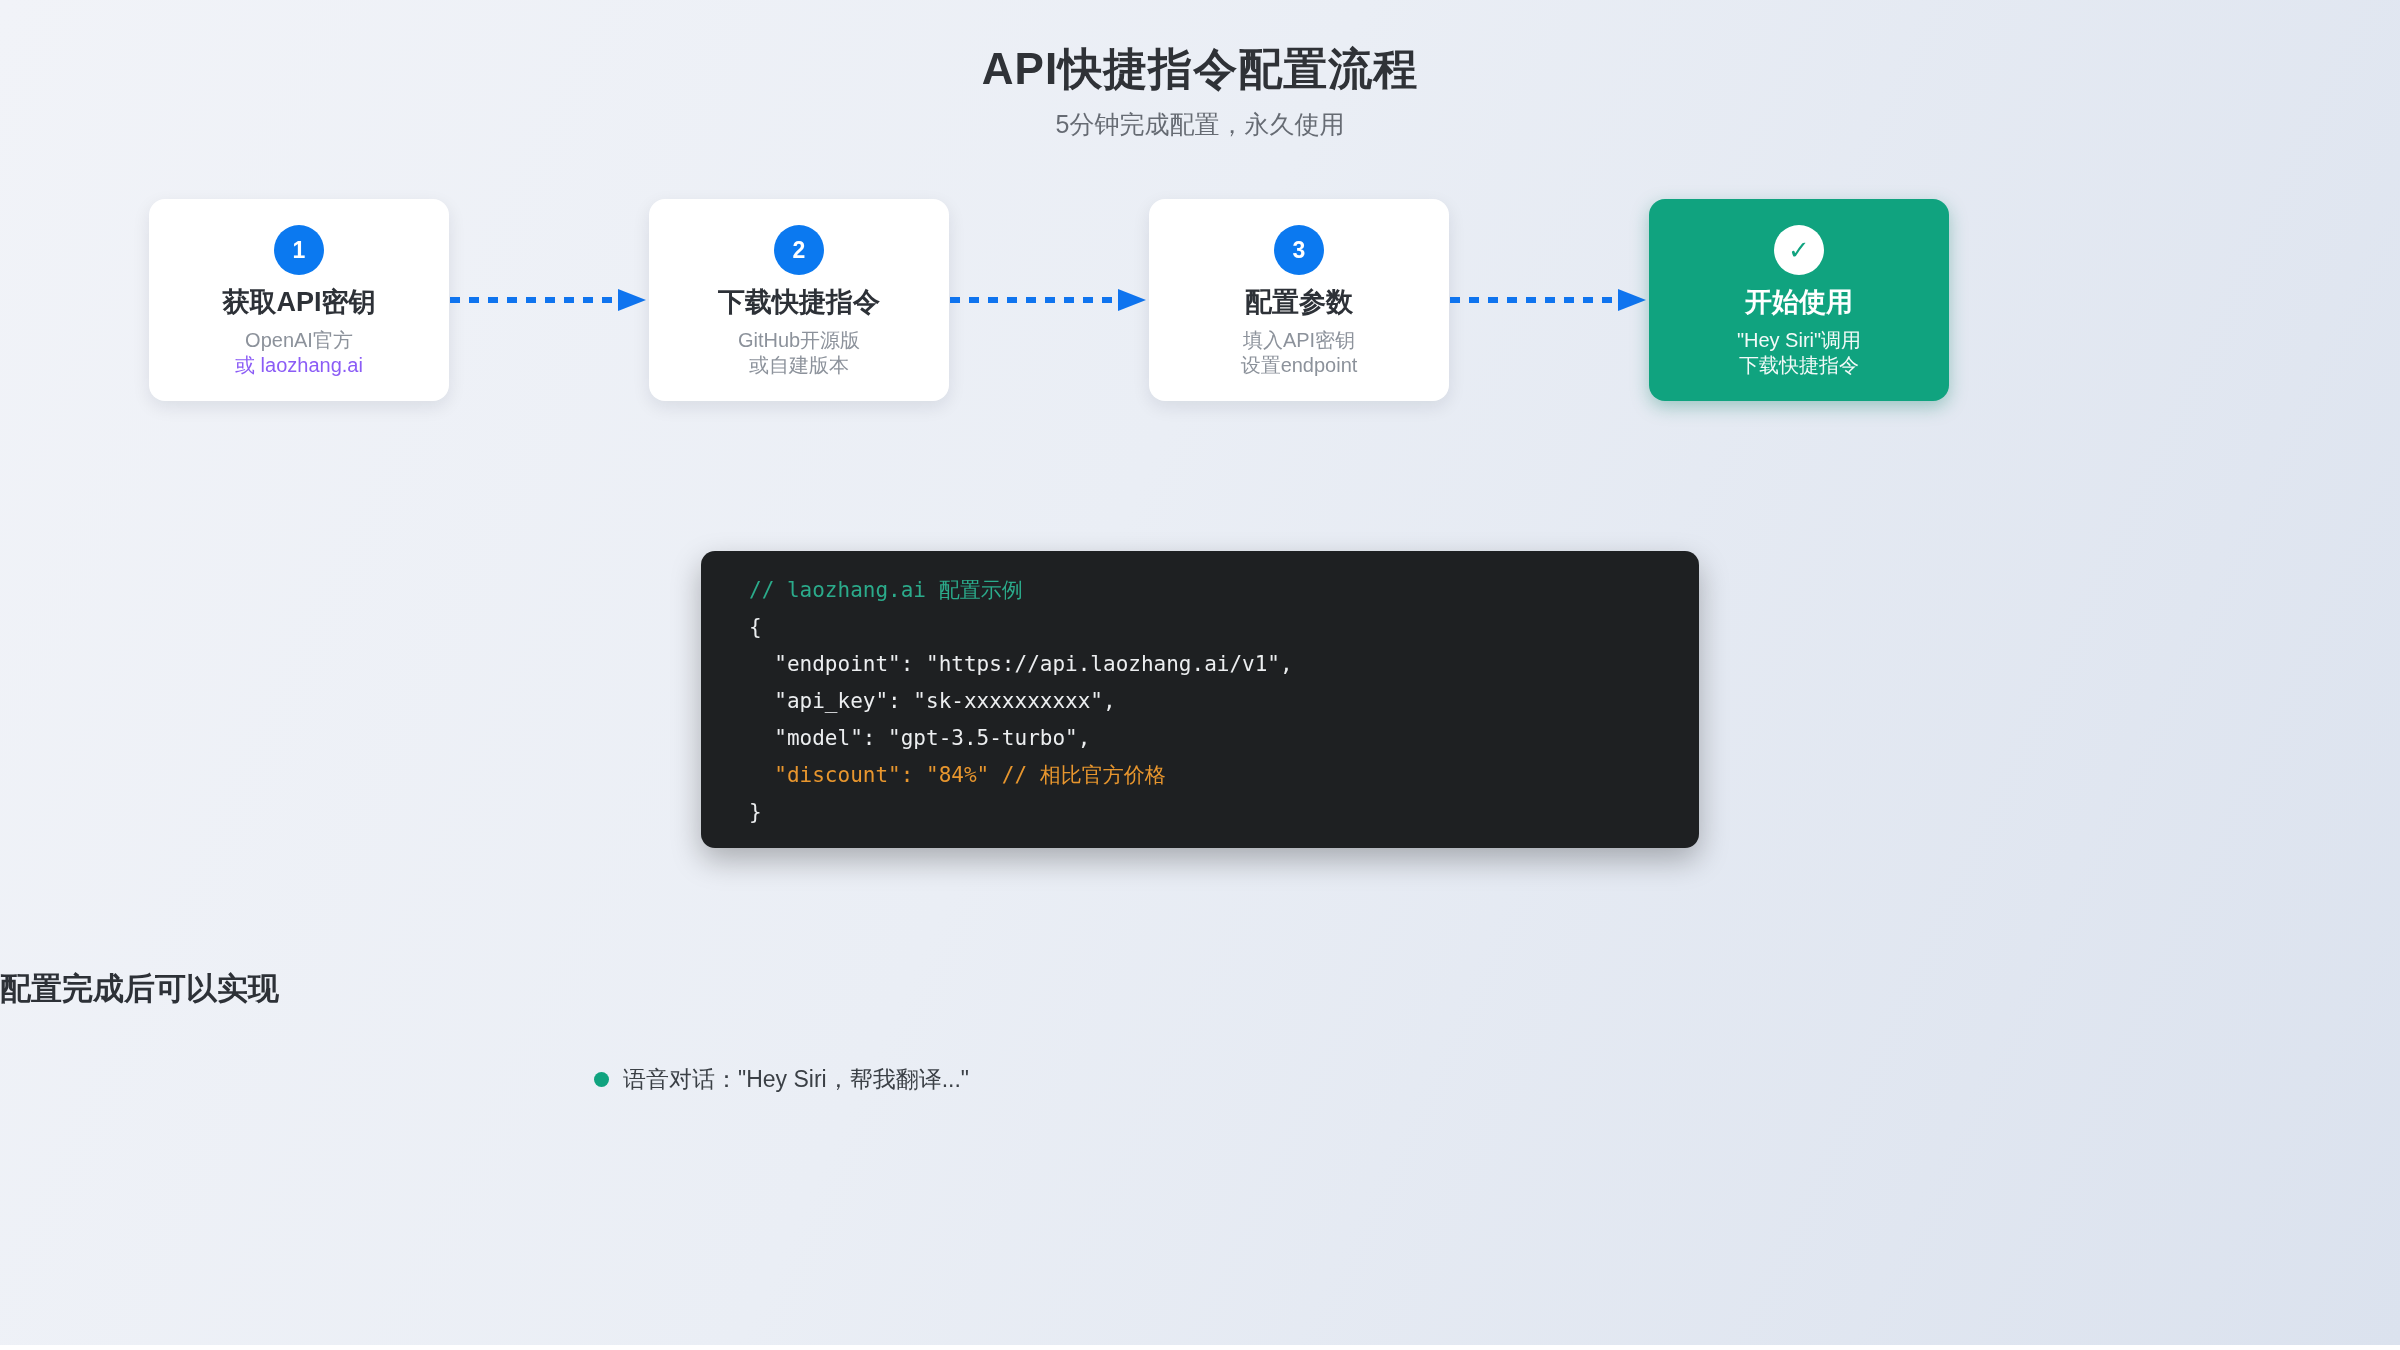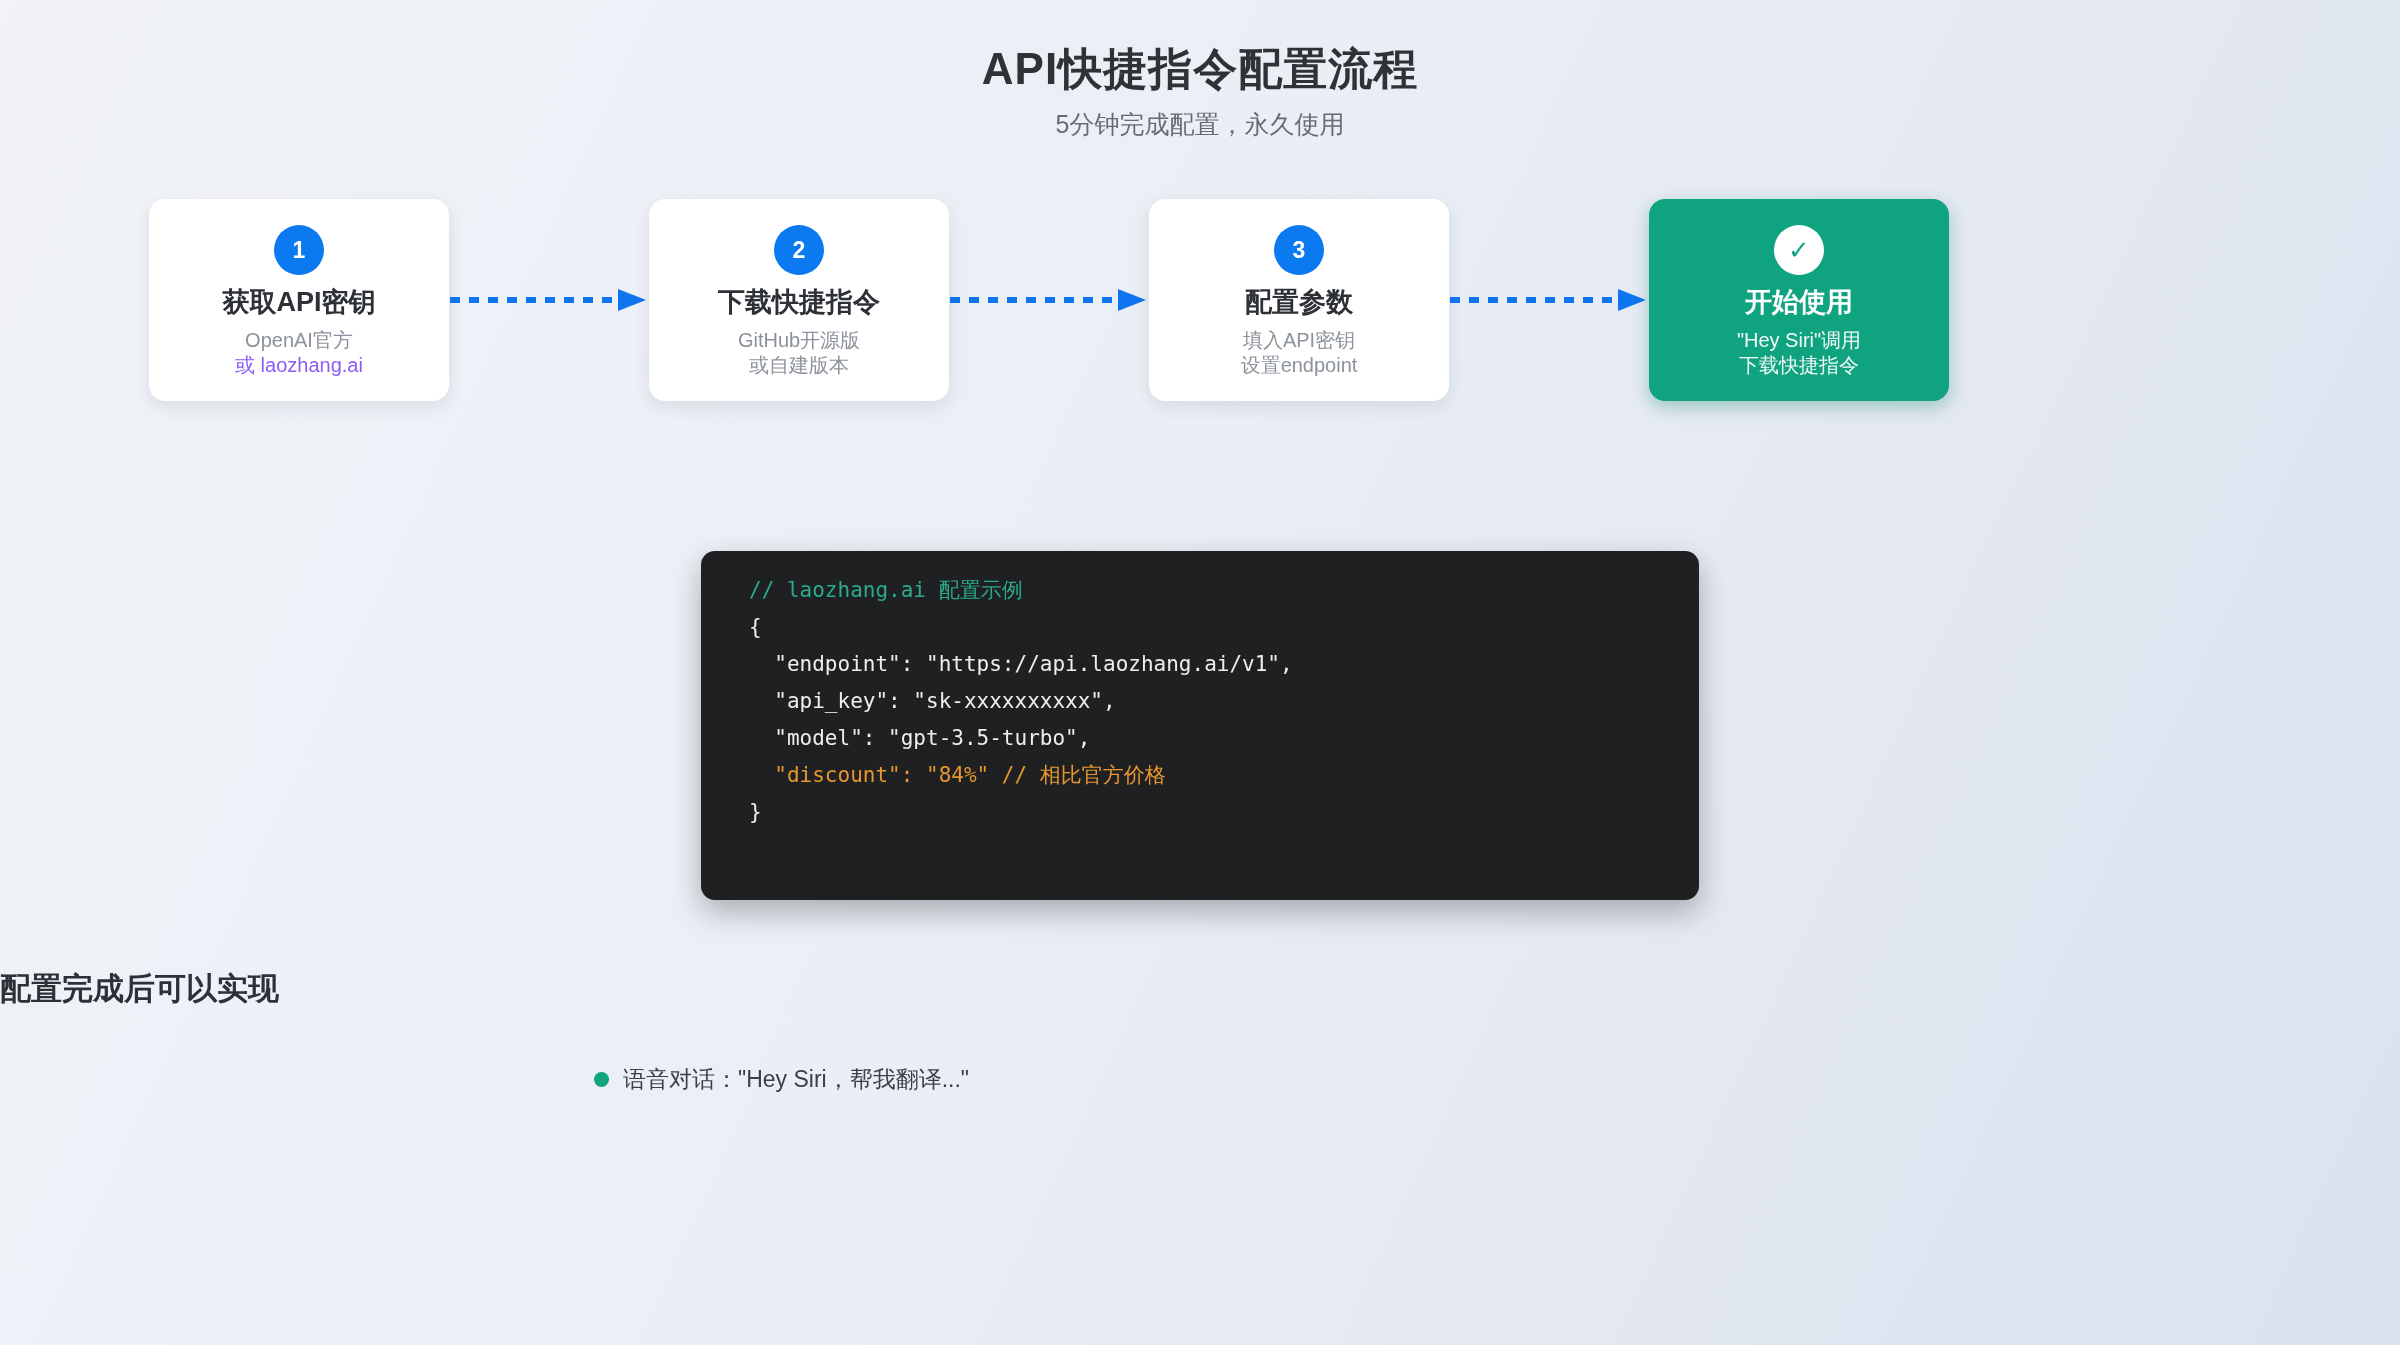--- a/index.html
+++ b/index.html
@@ -56,21 +56,21 @@
   }
   .success .step-sub { color: rgba(255,255,255,0.95); }
   .green-link { color: #8b5cf6; }
   
   .flow-arrow { position: absolute; top: 286px; width: 200px; height: 28px; }
   .flow-arrow.gap-1 { left: 448px; }
   .flow-arrow.gap-2 { left: 948px; }
   .flow-arrow.gap-3 { left: 1448px; }
   
   .code-block {
-    position: absolute; left: 701px; top: 551px; width: 998px; height: 349px;
+    position: absolute; left: 701px; top: 551px; width: 998px; height: 297px;
     background: #1e2022; border-radius: 14px;
     box-shadow: 0 12px 30px rgba(0, 0, 0, 0.28);
     padding: 21px 40px 17px 48px;
   }
   .code-line {
     font-family: "DejaVu Sans Mono", monospace;
     font-size: 21px; line-height: 37px;
     color: #eceef0; white-space: pre;
   }
   .code-line.comment { color: #2bab8b; }

